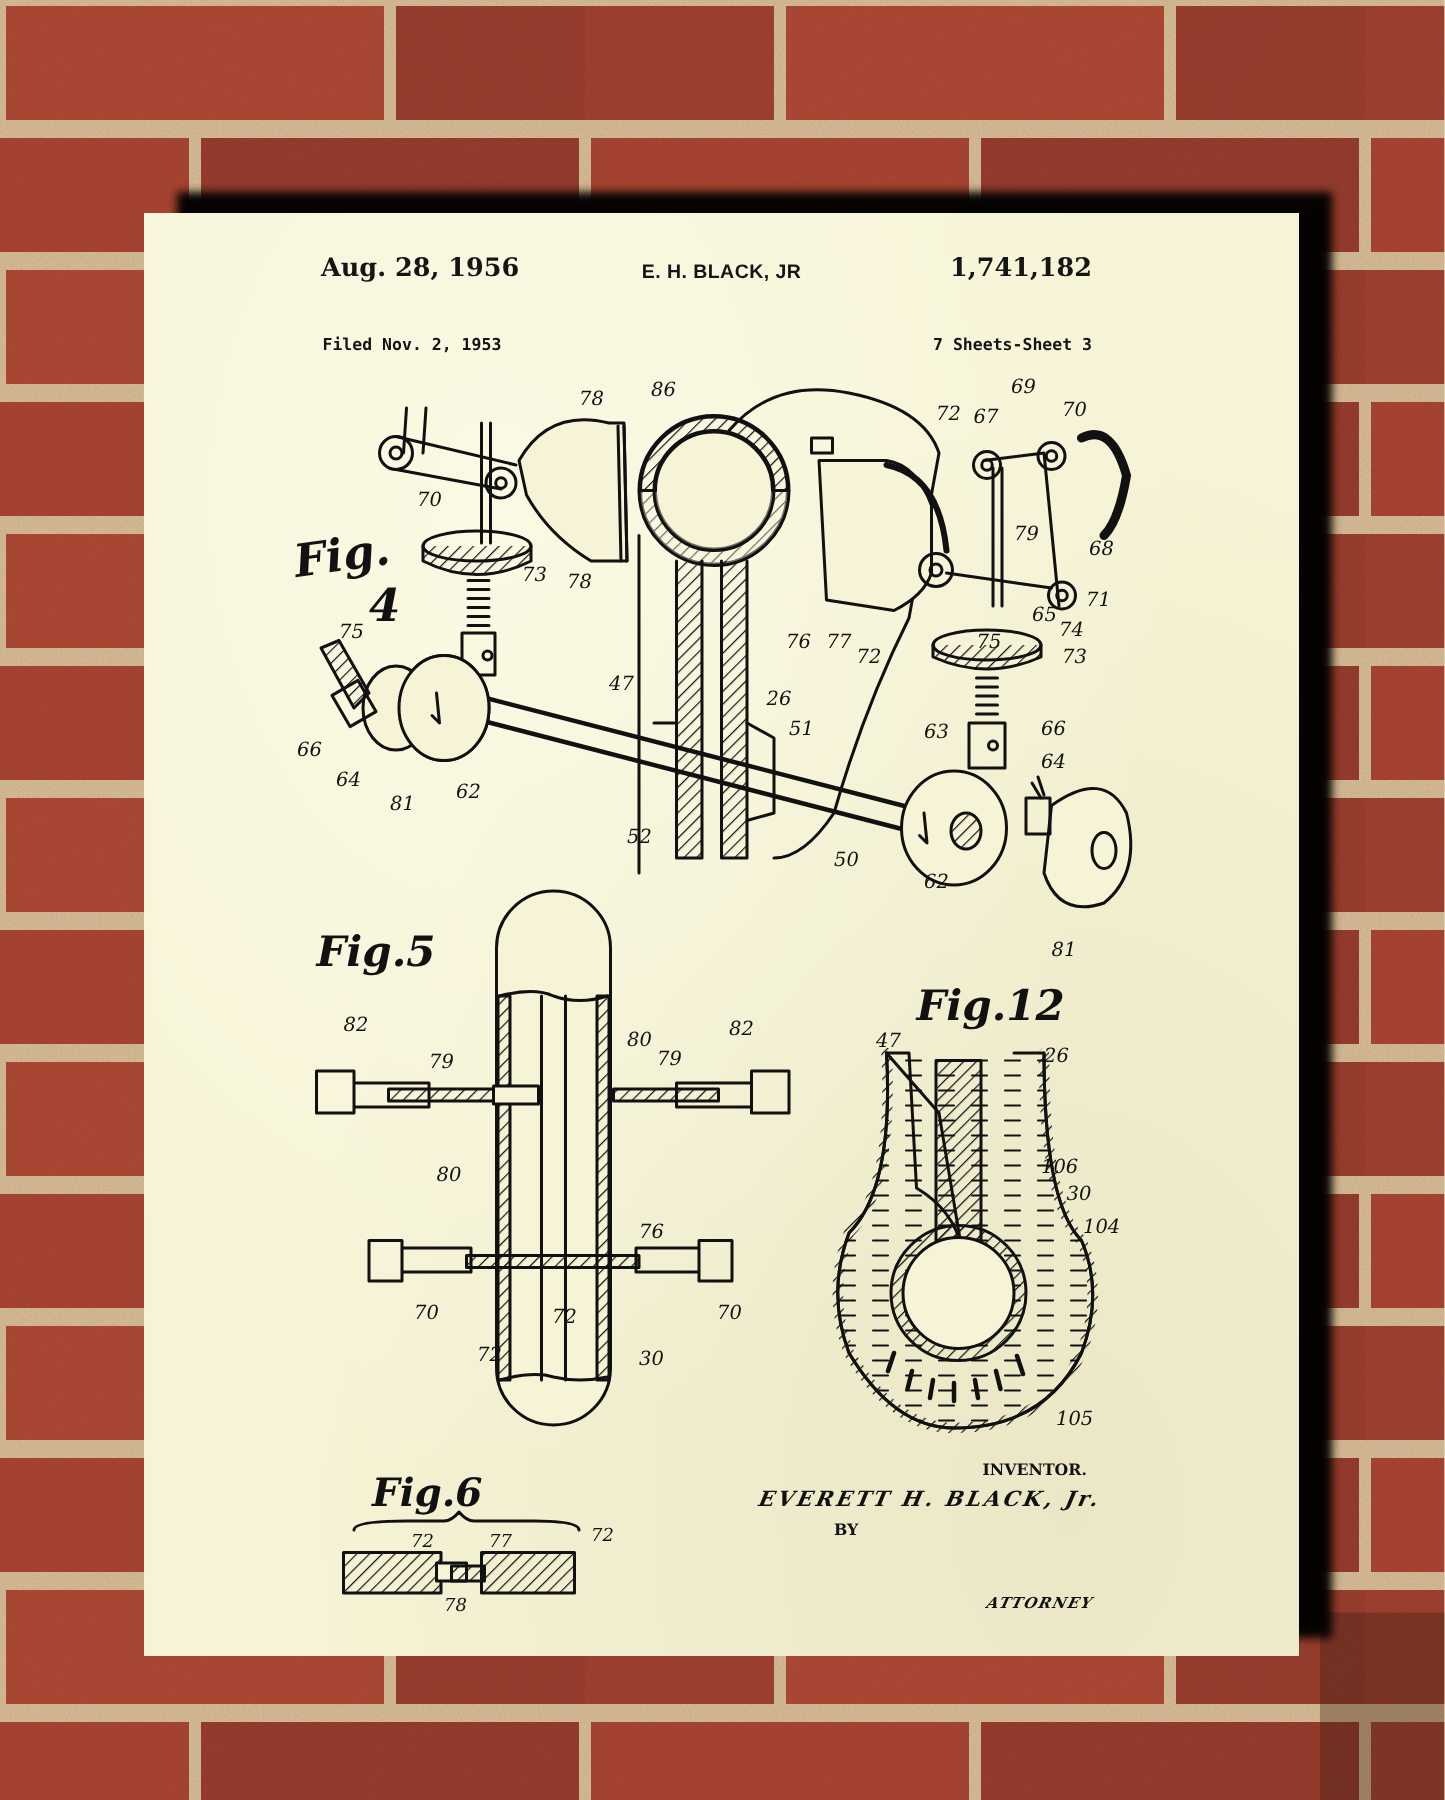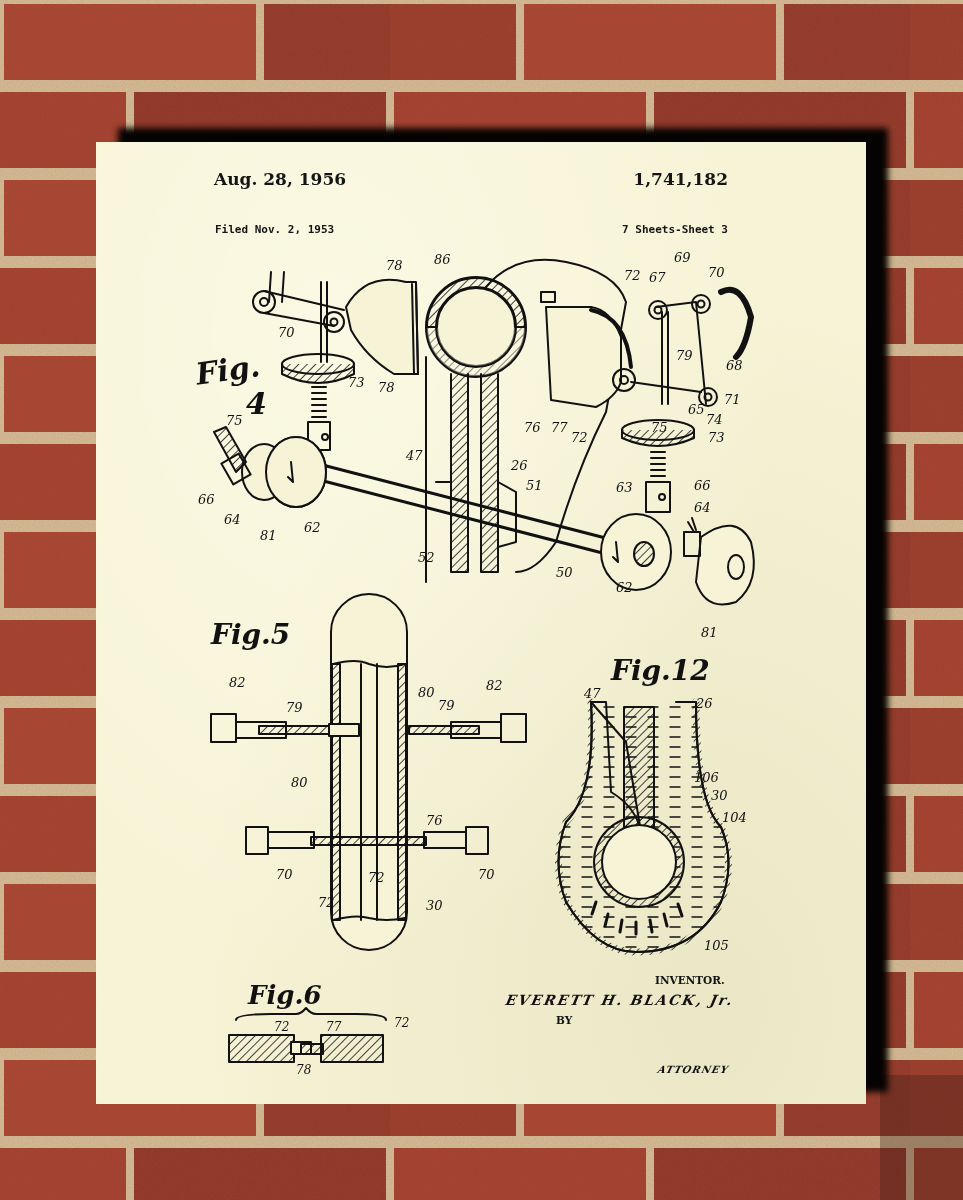--- a/index.html
+++ b/index.html
@@ -51,20 +51,21 @@
   </defs>
   <rect width="963" height="1200" fill="url(#bricks)"></rect>
   <rect width="963" height="1200" fill="#000" filter="url(#grain)" opacity="0.6"></rect>
   <rect x="880" y="1075" width="83" height="125" fill="#3b1e14" opacity="0.35"></rect>
 </svg>
 
 <div id="shadow"></div>
 
 <div id="poster">
   <div class="hdr date">Aug. 28, 1956</div>
+  <div class="hdr inventor-hdr">E. H. BLACK, JR</div>
   <div class="hdr patno">1,741,182</div>
   <div class="hdr filed">Filed Nov. 2, 1953</div>
   <div class="hdr sheets">7 Sheets-Sheet 3</div>
 
   <svg id="drawing" viewBox="0 0 770 962" xmlns="http://www.w3.org/2000/svg" fill="none" stroke="#111" stroke-width="2" stroke-linejoin="round" stroke-linecap="round">
     <defs>
       <pattern id="hatch" width="6" height="6" patternUnits="userSpaceOnUse" patternTransform="rotate(45)">
         <line x1="0" y1="0" x2="0" y2="6" stroke="#111" stroke-width="1.6"></line>
       </pattern>
       <pattern id="dash" width="22" height="10" patternUnits="userSpaceOnUse">

